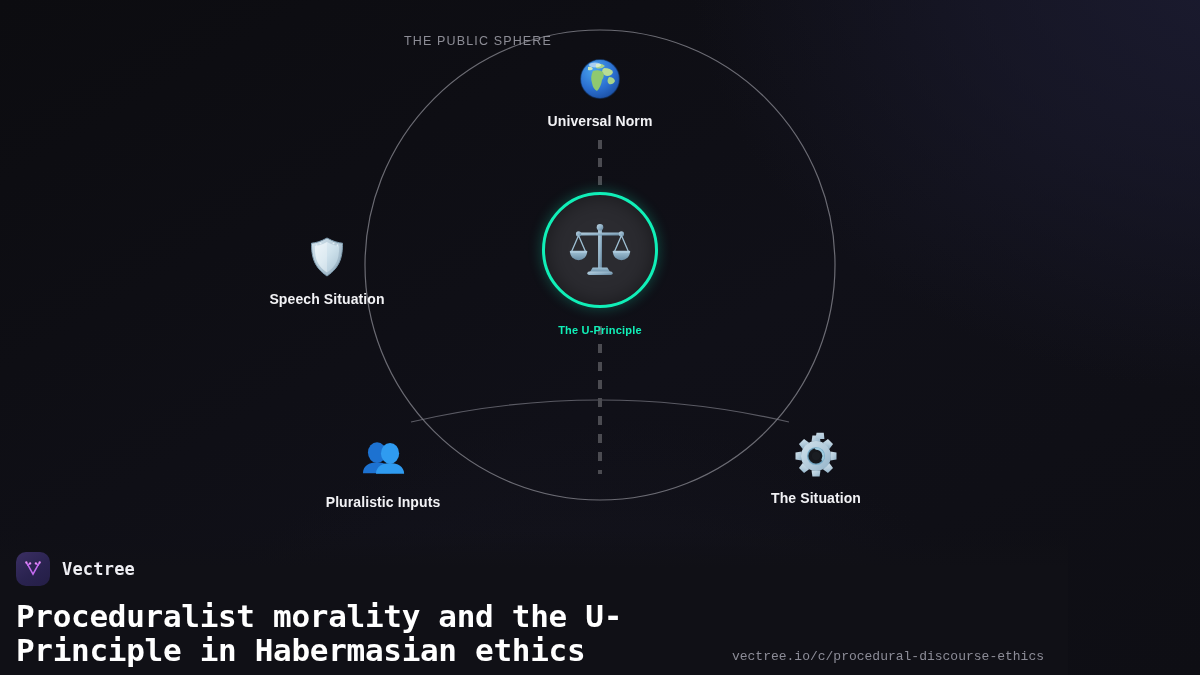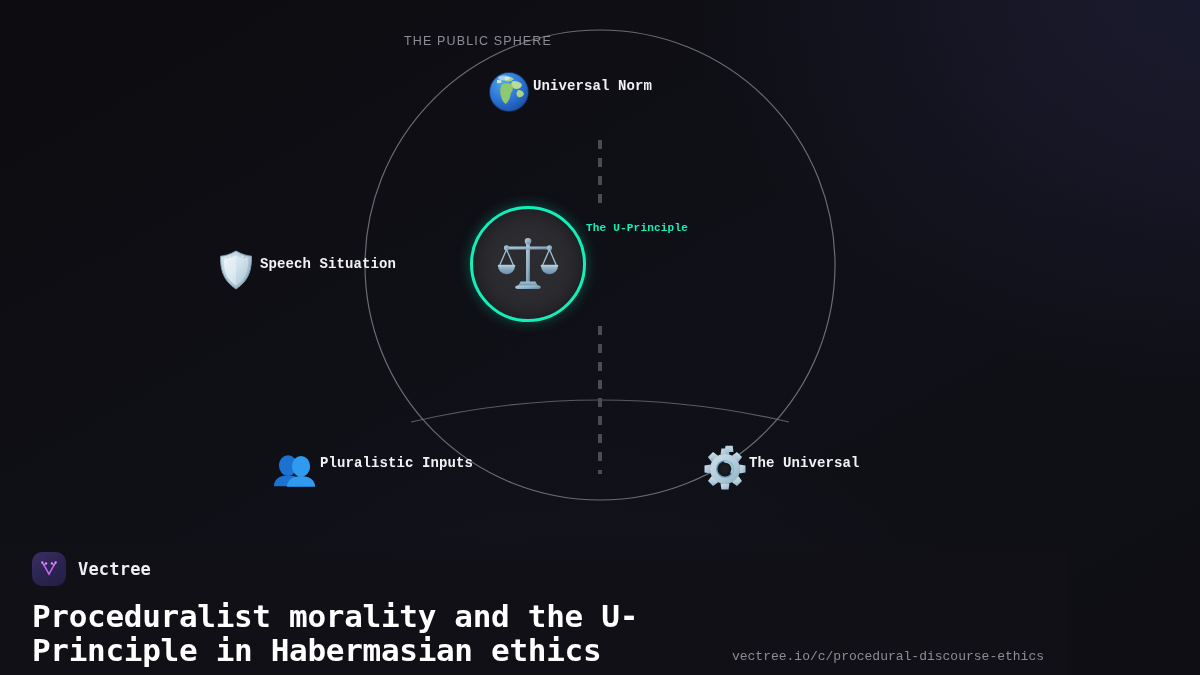--- a/index.html
+++ b/index.html
@@ -46,23 +46,23 @@
     color: #8d8d96;
     font-weight: 400;
     white-space: nowrap;
   }
 
   
   .node {
     position: absolute;
     transform: translate(-50%, -50%);
     display: flex;
-    flex-direction: row;
+    flex-direction: column;
+    align-items: center;
     width: 230px;
-    font-family: Liberation Mono, monospace;
   }
   .node .glyph {
     line-height: 1;
     display: block;
   }
   .node .caption {
     margin-top: 10px;
     font-size: 14px;
     font-weight: 700;
     color: #f2f2f5;
@@ -104,21 +104,21 @@
   }
 
   
   #footer {
     position: absolute;
     left: 0;
     bottom: 0;
     width: 1068px;
     height: 145px;
     box-sizing: border-box;
-    padding: 22px 24px 14px 32px;
+    padding: 22px 24px 14px 16px;
     background: linear-gradient(180deg, rgba(16,16,22,0.0) 0%, #101016 26%, #101016 100%);
   }
   #brand-row {
     display: flex;
     align-items: center;
     gap: 12px;
     margin-bottom: 14px;
   }
   #brand-mark {
     width: 34px;
@@ -271,21 +271,21 @@
             <path d="M3.5 20.4 v7.2 l6.2 0.9 v-9 z"></path>
             <path d="M44.5 20.4 v7.2 l-6.2 0.9 v-9 z"></path>
           </g>
           <circle cx="24" cy="24" r="15" fill="url(#gr-body)"></circle>
           <circle cx="24" cy="24" r="8.3" fill="#16181d"></circle>
           <circle cx="24" cy="24" r="8.3" fill="none" stroke="#6fa8c6" stroke-width="1.6" opacity="0.8"></circle>
           <path d="M24 16.6 a7.4 7.4 0 0 1 6.4 11.1" fill="none" stroke="#9ecadd" stroke-width="2.1" stroke-linecap="round"></path>
           <circle cx="24" cy="24" r="4.2" fill="#1a1d22"></circle>
         </svg>
       </span>
-      <span class="caption">The Universal</span>
+      <span class="caption">The Situation</span>
     </div>
 
     <div class="node" id="node-center" style="left:600px; top:264px;">
       <div class="center-disc">
         <span>
           <svg viewBox="0 0 48 48">
             <defs>
               <linearGradient id="sc-met" x1="0" y1="0" x2="1" y2="1">
                 <stop offset="0%" stop-color="#bcd4e2"></stop>
                 <stop offset="55%" stop-color="#8fb0c6"></stop>

